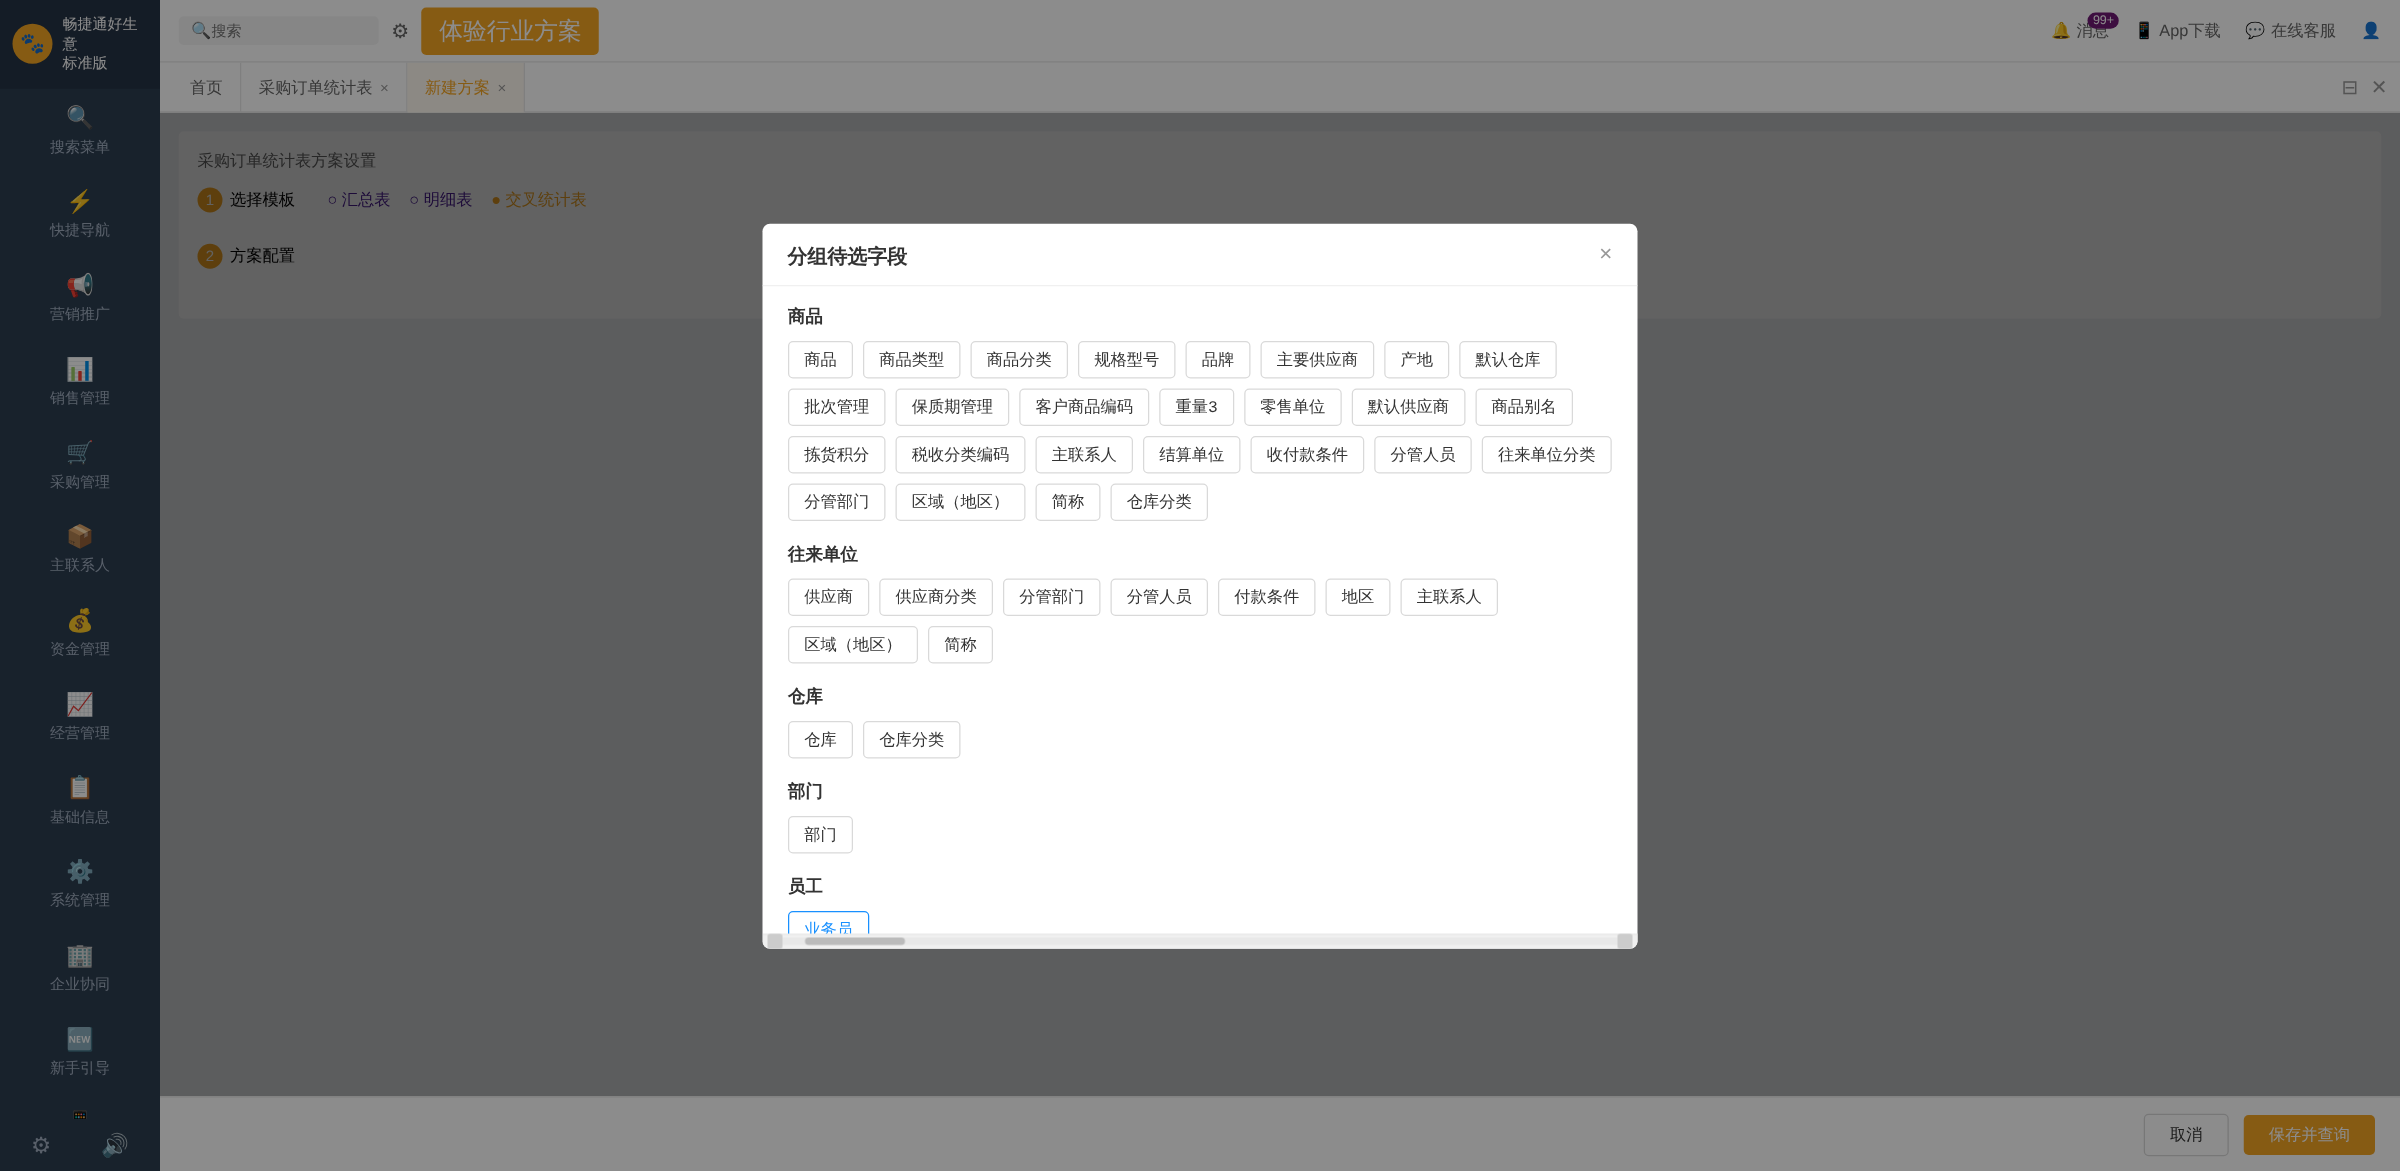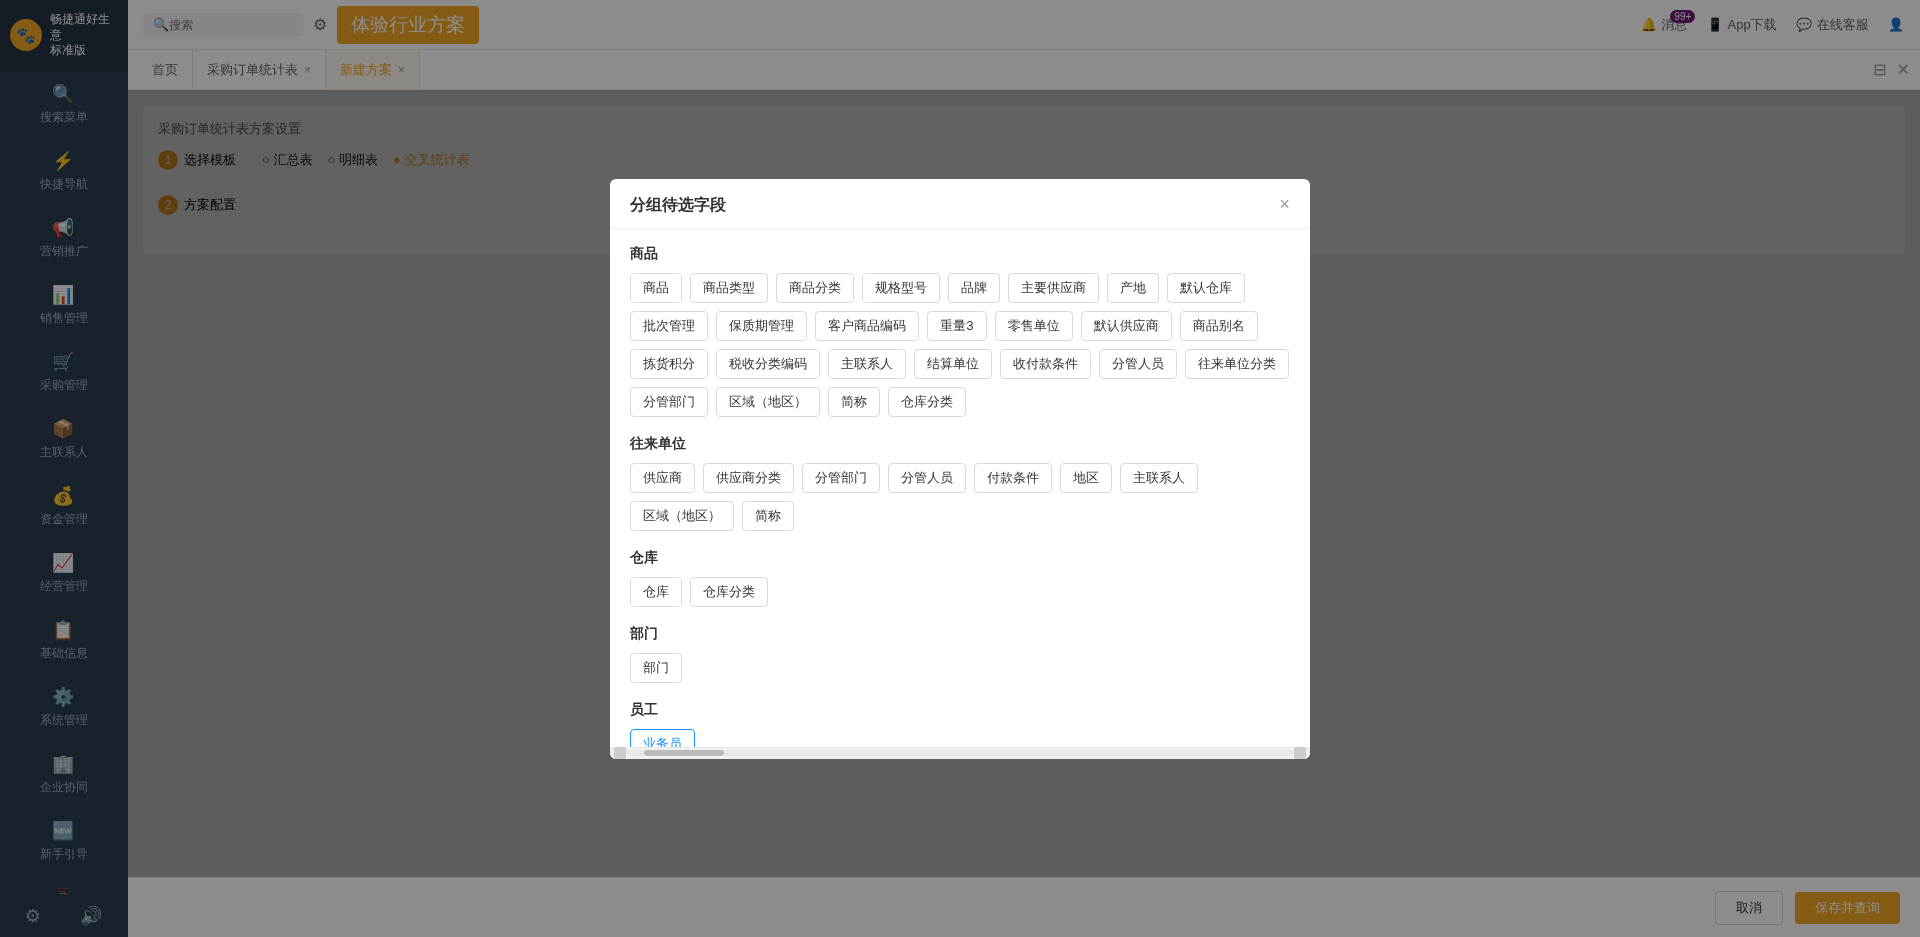--- a/index.html
+++ b/index.html
@@ -107,21 +107,21 @@
     
     .page-footer {
       position: fixed; bottom: 0; left: 128px; right: 0; height: 60px; background: #fff; border-top: 1px solid #e8e8e8; display: flex; align-items: center; justify-content: flex-end; padding: 0 20px; gap: 12px; z-index: 5;
     }
     .btn-cancel { padding: 7px 20px; border: 1px solid #d9d9d9; border-radius: 4px; background: #fff; color: #333; cursor: pointer; font-size: 13px; }
     .btn-primary { padding: 7px 20px; border: none; border-radius: 4px; background: #f5a623; color: #fff; cursor: pointer; font-size: 13px; }
 
     
     .breadcrumb { font-size: 13px; color: #666; margin-bottom: 12px; }
     .radio-group { display: flex; gap: 15px; align-items: center; }
-    .radio-item { display: flex; align-items: center; gap: 4px; font-size: 13px; color: #0f172a; cursor: pointer; }
+    .radio-item { display: flex; align-items: center; gap: 4px; font-size: 13px; color: #4c1d95; cursor: pointer; }
     .radio-item.selected { color: #f5a623; }
   </style>
 </head>
 <body>
 
 <div class="sidebar">
   <div class="sidebar-logo">
     <div class="sidebar-logo-icon">🐾</div>
     <div class="sidebar-logo-text">
       <div>畅捷通好生意</div>

